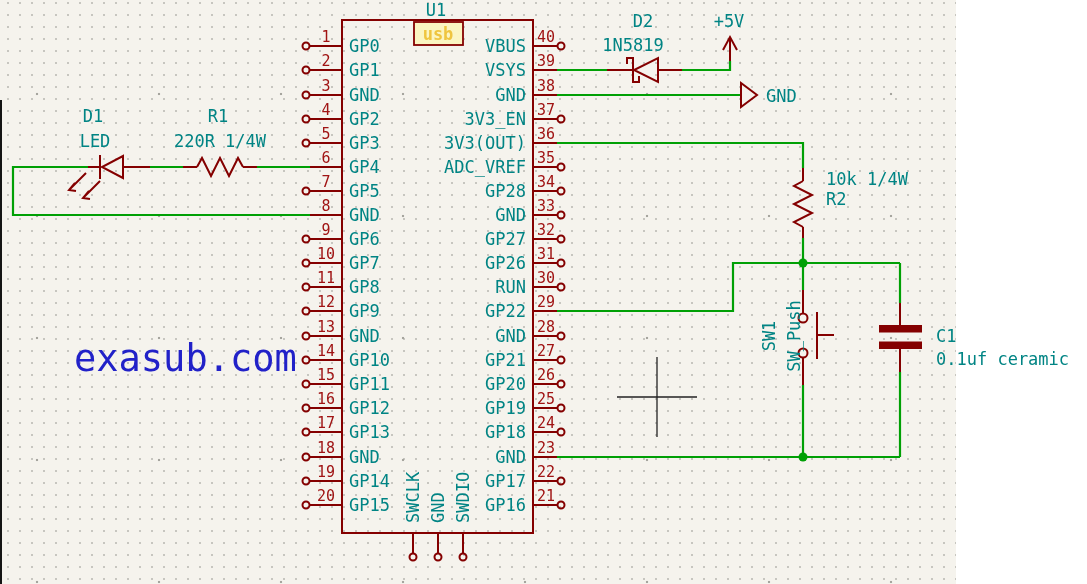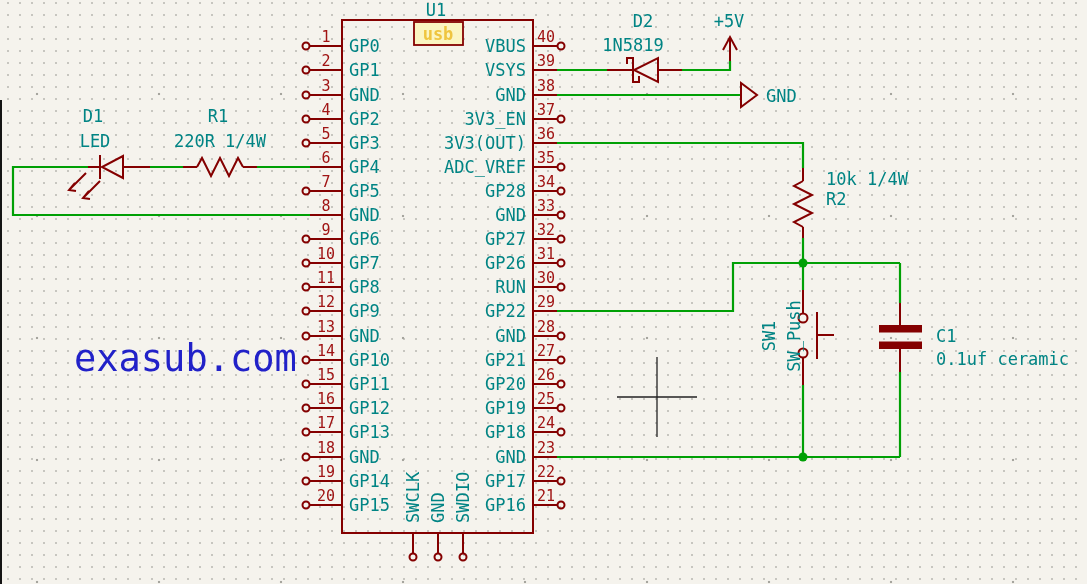--- a/index.html
+++ b/index.html
@@ -1,21 +1,21 @@
 <!DOCTYPE html>
 <html><head>
 <meta charset="utf-8">
 <style>
   html,body{margin:0;padding:0;}
   body{
     width:1087px;height:584px;overflow:hidden;
     font-family:"DejaVu Sans Mono", monospace;
   }
   #canvas-wrap{
-    position:relative;width:1087px;height:584px;
+    position:relative;width:956px;height:584px;
     background-color:#F5F3ED;
     background-image:
       radial-gradient(circle, #A6A59E 1.1px, transparent 1.6px),
       radial-gradient(circle, #C7C6C0 0.9px, transparent 1.3px);
     background-size:122px 122px, 12px 12px;
     background-position:98px 33px, 2px 9px;
   }
   svg{position:absolute;left:0;top:0;}
   text{font-family:"DejaVu Sans Mono", monospace;}
   .pin-name{fill:#008484;font-size:17px;}

